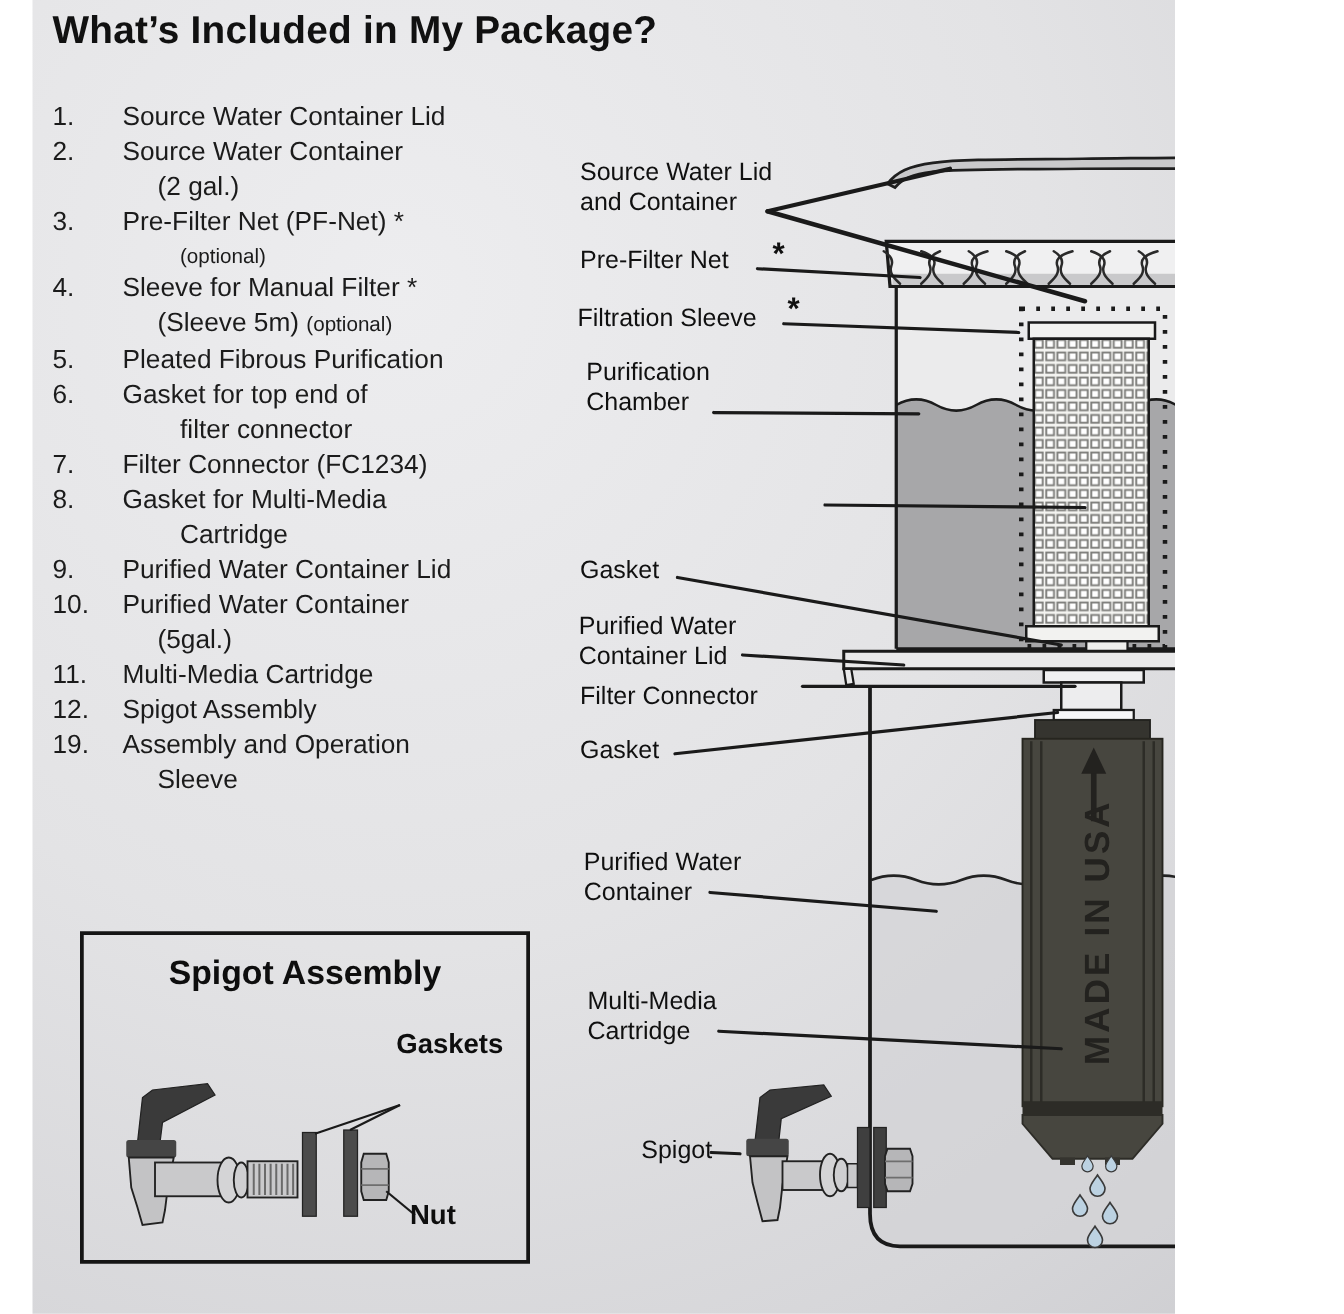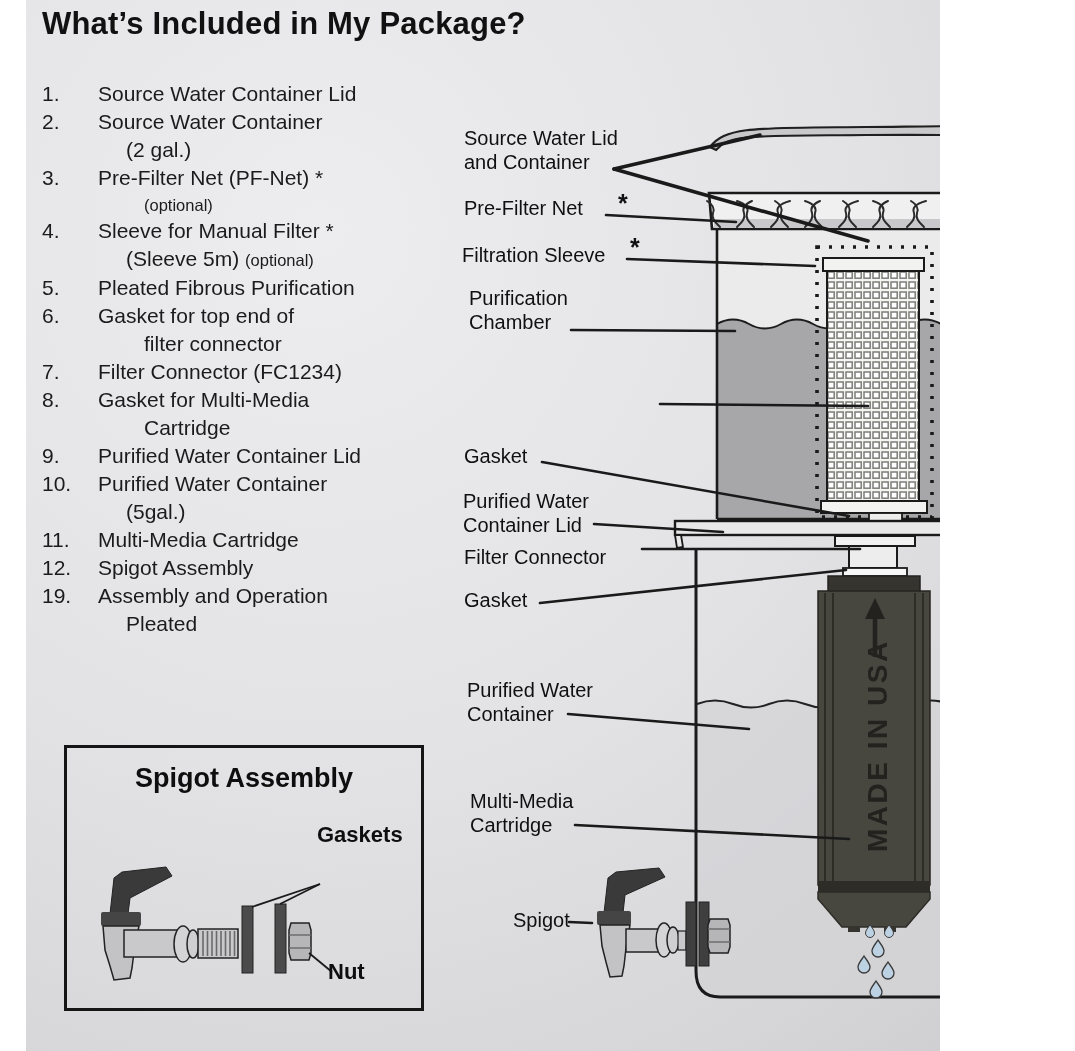--- a/index.html
+++ b/index.html
@@ -266,21 +266,21 @@
       <div class="row">
         <div class="num">12.</div>
         <div class="txt">
           <div class="l ind0"><span>Spigot Assembly</span></div>
         </div>
       </div>
       <div class="row">
         <div class="num">19.</div>
         <div class="txt">
           <div class="l ind0"><span>Assembly and Operation</span></div>
-          <div class="l ind1"><span>Pleated</span></div>
+          <div class="l ind1"><span>Sleeve</span></div>
         </div>
       </div>
     </div>
 
   <div class="callout" style="left:438px;top:126px;">
     <div>Source Water Lid</div>
       <div>and Container</div>
   </div>
   <div class="callout" style="left:438px;top:196px;">
     <div>Pre-Filter Net</div>

